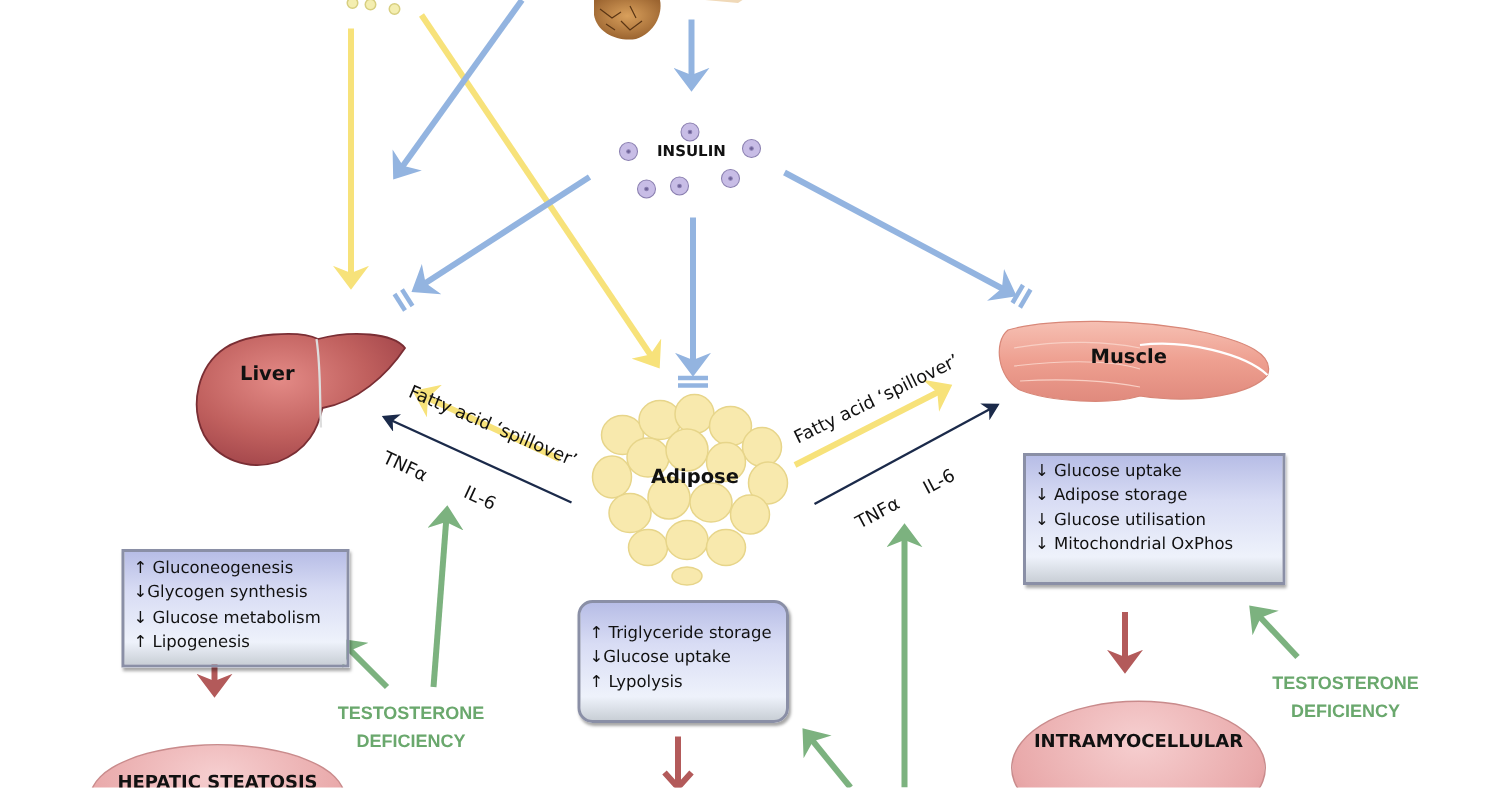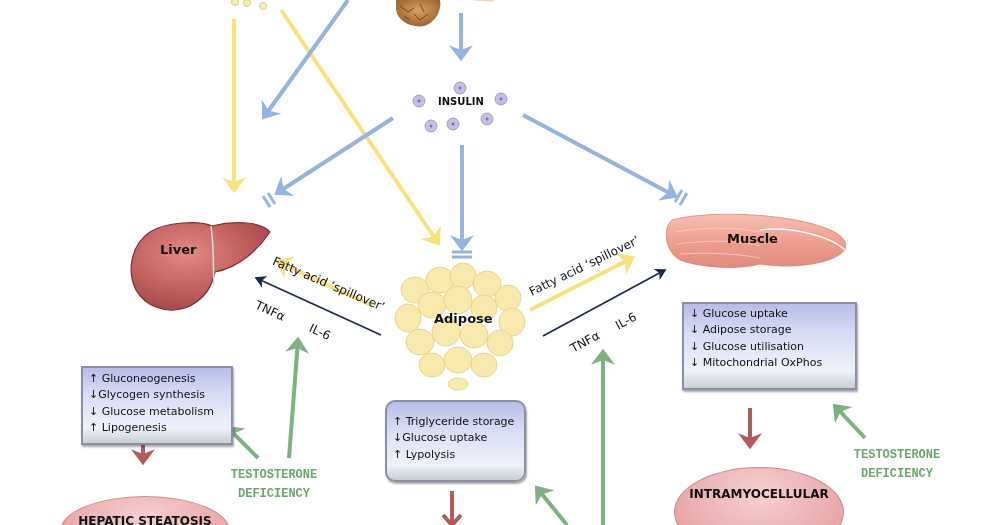--- a/index.html
+++ b/index.html
@@ -2,21 +2,21 @@
 <html><head>
 <meta charset="utf-8">
 <style>
   html,body{margin:0;padding:0;background:#fff;}
   body{width:1000px;height:525px;position:relative;overflow:hidden;font-family:"Liberation Sans",sans-serif;}
   #diagram{position:absolute;left:0;top:0;width:1000px;height:525px;}
   .lbl{position:absolute;font-family:"DejaVu Sans",sans-serif;color:#111;white-space:nowrap;}
   .organ-label{position:absolute;font-family:"DejaVu Sans",sans-serif;font-weight:bold;color:#111;font-size:13px;}
   .box{position:absolute;border:2px solid #8a8fa6;background:linear-gradient(#b7bde6 0%,#d8dcf4 35%,#eef2fb 80%,#c9cfd6 100%);box-shadow:1px 2px 2px rgba(0,0,0,.35);padding:3px 6px;box-sizing:border-box;}
   .box div{font-family:"DejaVu Sans",sans-serif;font-size:11px;line-height:16.3px;color:#111;white-space:nowrap;}
-  .tdef{position:absolute;font-family:Liberation Mono, monospace;font-weight:bold;font-size:12px;color:#6aa86d;text-align:center;line-height:19px;}
+  .tdef{position:absolute;font-family:Liberation Sans, sans-serif;font-weight:bold;font-size:12px;color:#6aa86d;text-align:center;line-height:19px;}
   .outcome{position:absolute;border-radius:50%;background:radial-gradient(ellipse at 50% 30%,#f6cfd0 0%,#e9a9aa 70%,#d88f90 100%);border:1.5px solid #c98b8c;text-align:center;font-family:"DejaVu Sans",sans-serif;font-weight:bold;font-size:12px;color:#111;box-sizing:border-box;}
 </style>
 </head>
 <body>
 
 <svg id="diagram" viewBox="0 0 1000 525" xmlns="http://www.w3.org/2000/svg">
   <defs>
     <marker id="ahY" markerWidth="6" markerHeight="6" refX="3.2" refY="3" orient="auto" markerUnits="strokeWidth">
       <path d="M0,0 L4,3 L0,6 L1.2,3 Z" fill="#f7e27a"></path>
     </marker>

